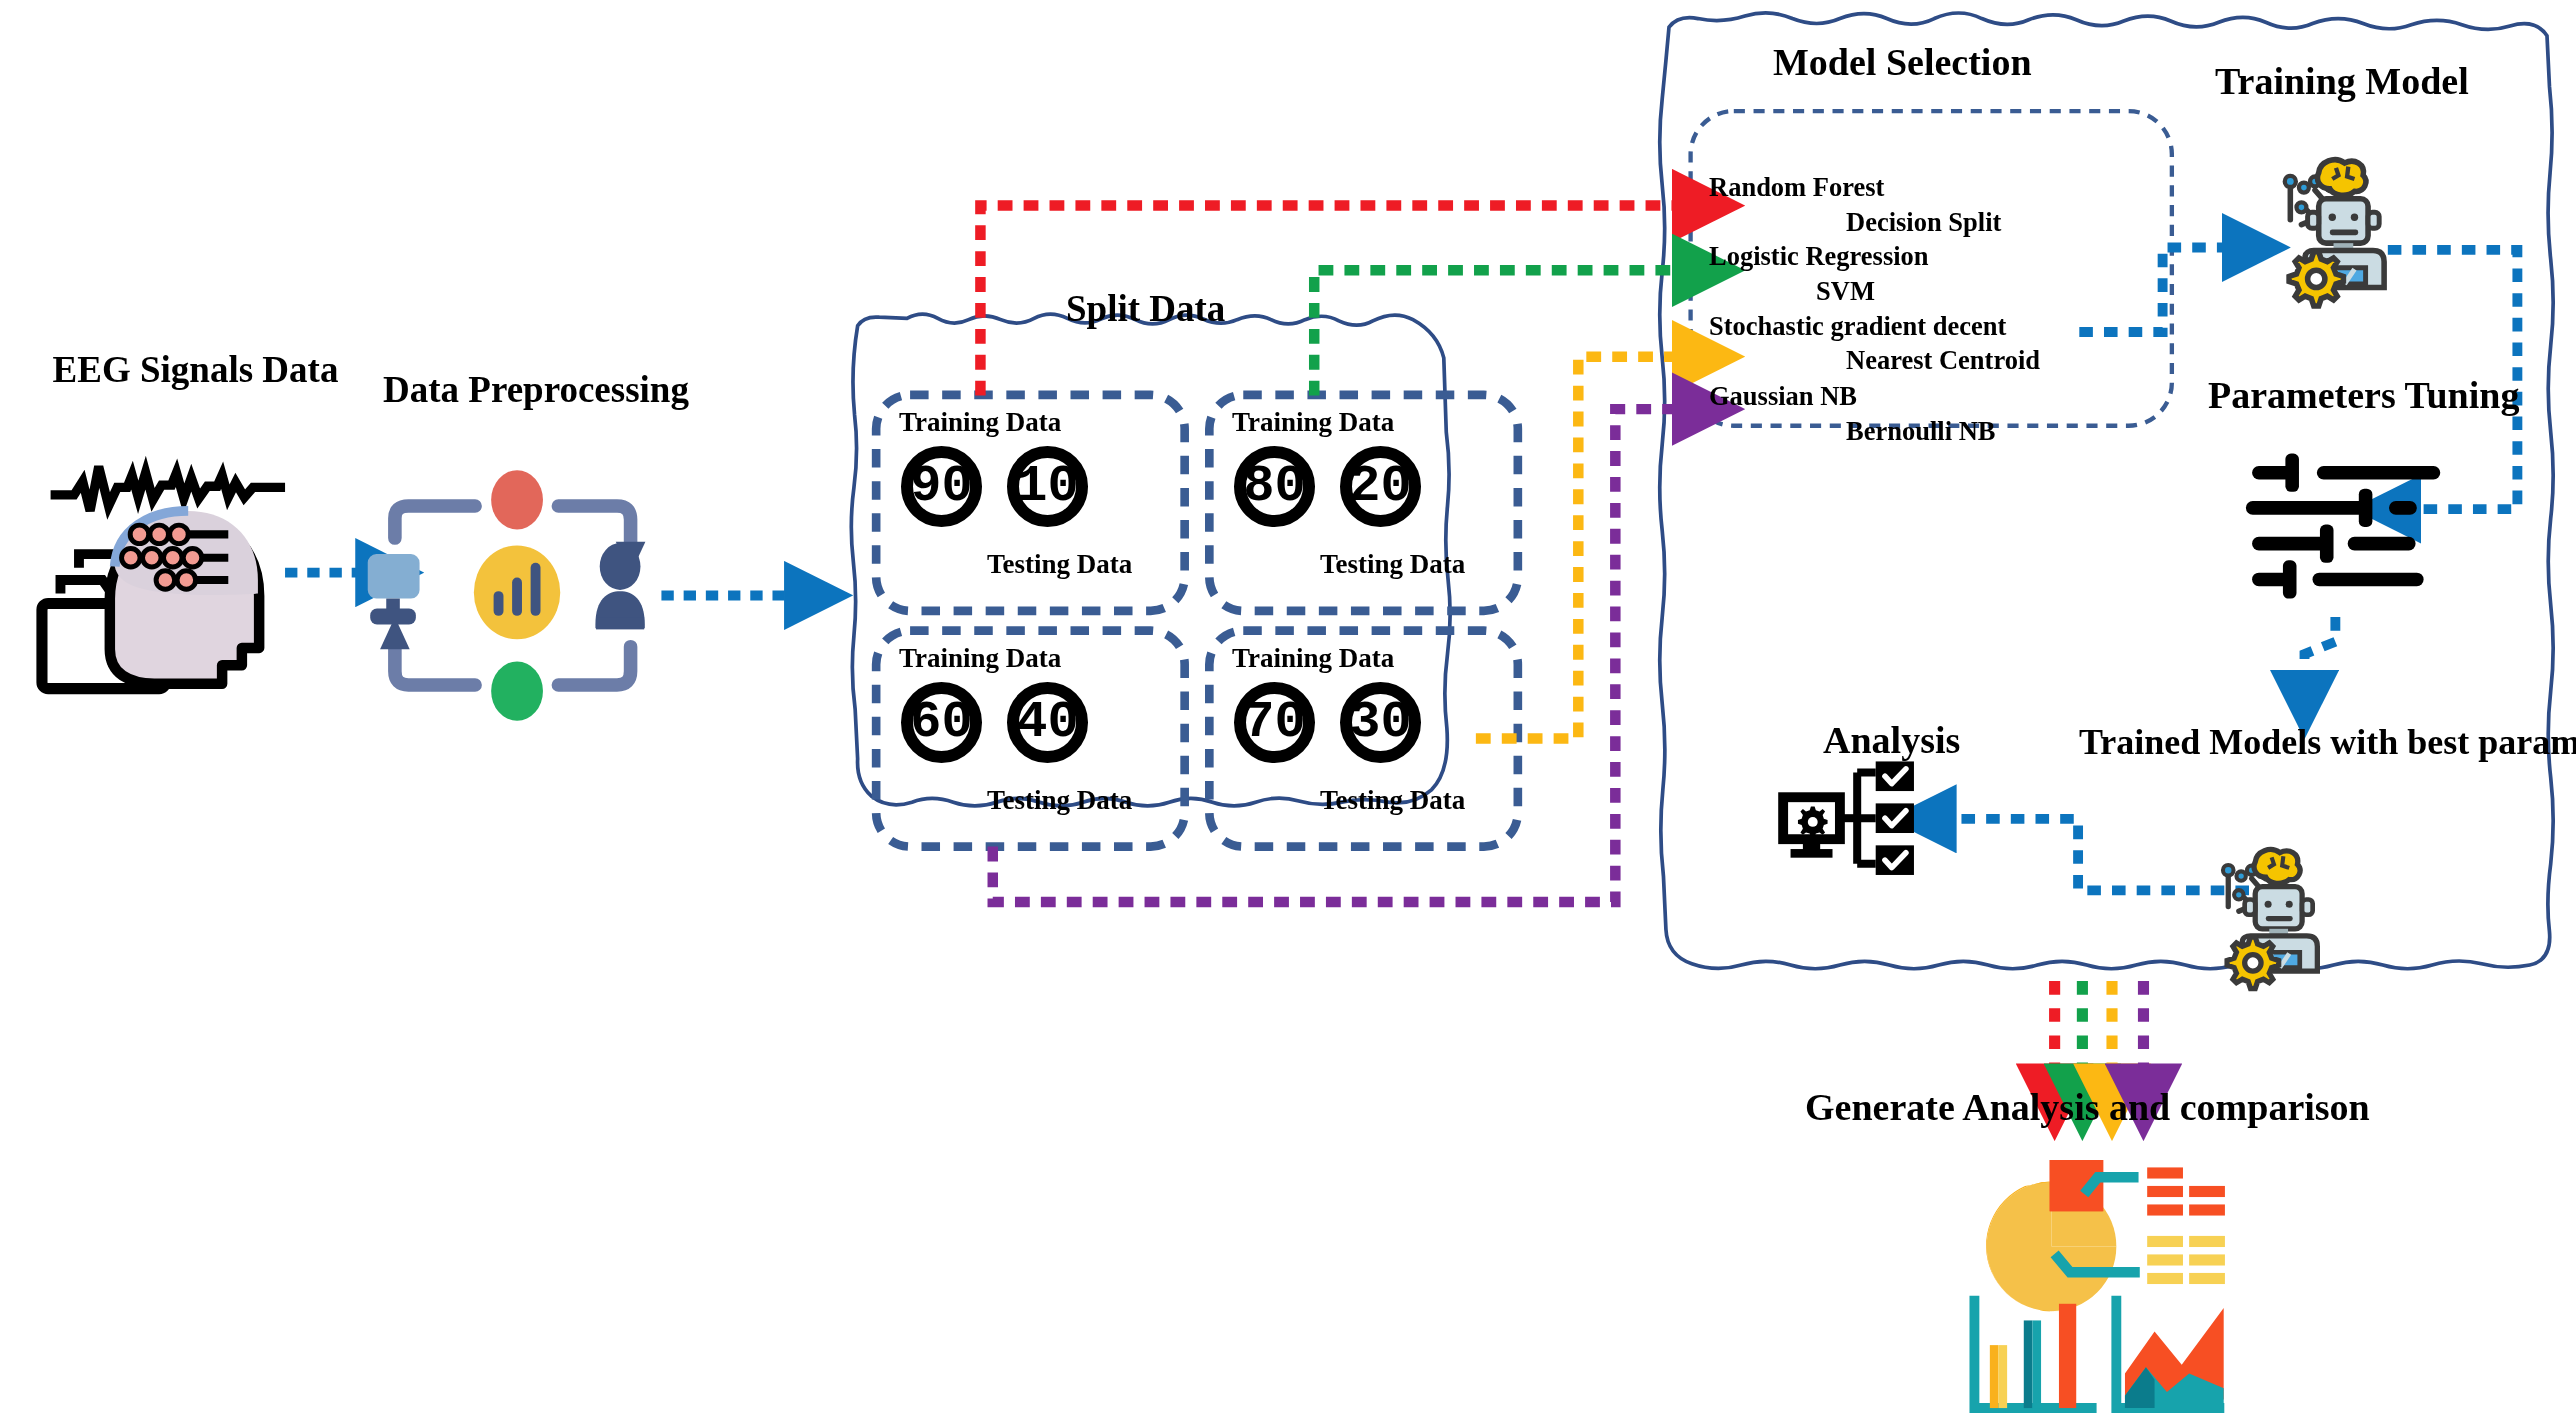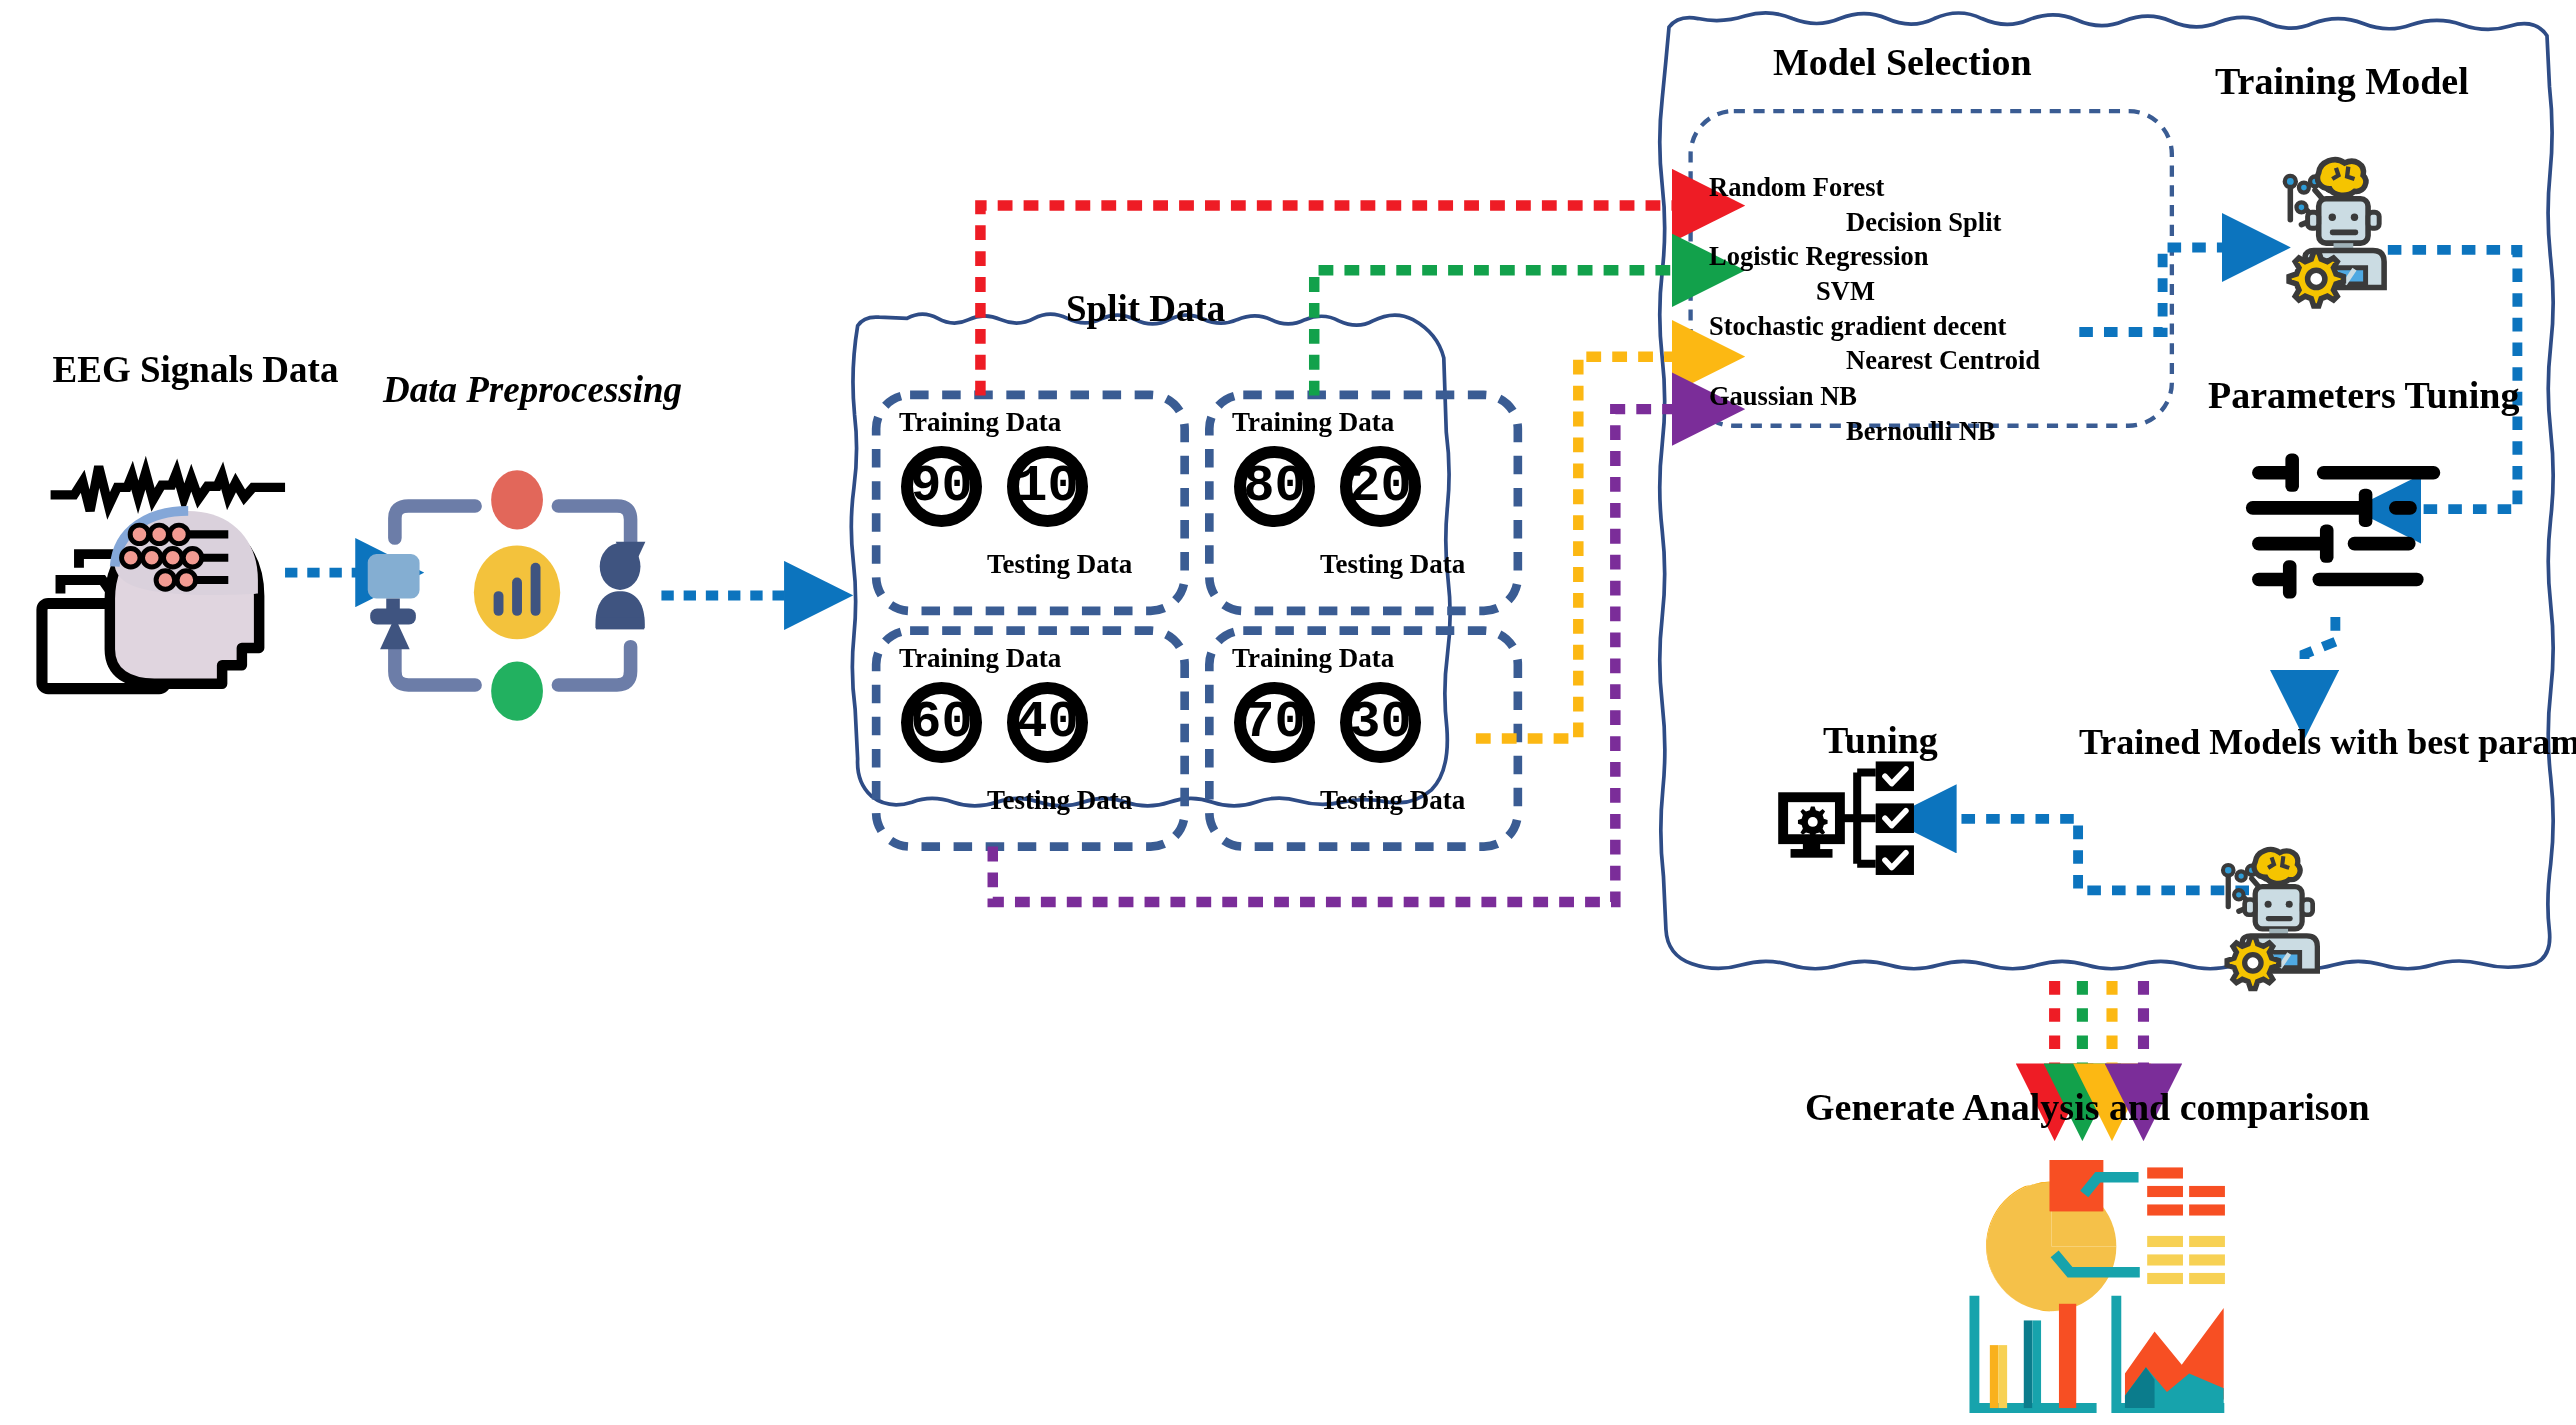--- a/index.html
+++ b/index.html
@@ -2,21 +2,21 @@
 <html style="font-size:10px"><head>
 <meta charset="utf-8">
 <style>
   html,body{margin:0;padding:0;background:#fff;}
   body{width:2576px;height:1426px;position:relative;overflow:hidden;
        font-family:"Liberation Serif","DejaVu Serif",serif;}
   .abs{position:absolute;}
   .ttl{font-weight:bold;color:#000;white-space:nowrap;}
   #svg-layer{position:absolute;left:0;top:0;width:2576px;height:1426px;pointer-events:none;}
   .label-eeg{font-size:37px;}
-  .label-prep{font-size:37px;font-style:italic;}
+  .label-prep{font-size:37px;}
   .label-split{font-size:37px;margin-top:32px;}
   .label-ms{font-size:38px;}
   .label-tm{font-size:38px;}
   .label-pt{font-size:38px;}
   .label-testing{font-size:38px;}
   .label-trained{font-size:36px;text-align:center;line-height:1.15;}
   .label-gen{font-size:38px;}
   .model-line{font-size:26.5px;font-weight:bold;color:#000;white-space:nowrap;}
   .td-label{font-size:27px;font-weight:bold;}
   .circle-num{font-size:52px;font-weight:bold;font-family:Liberation Mono, monospace;}
@@ -367,21 +367,21 @@
 <div class="abs ttl label-prep" style="left:383px;top:368px;">Data Preprocessing</div>
 
 <div class="abs ttl label-split" style="left:1066px;top:255px;">Split Data</div>
 
 <div class="abs ttl label-ms" style="left:1773px;top:40px;">Model Selection</div>
 
 <div class="abs ttl label-tm" style="left:2215px;top:59px;">Training Model</div>
 
 <div class="abs ttl label-pt" style="left:2208px;top:373px;">Parameters Tuning</div>
 
-<div class="abs ttl label-testing" style="left:1823px;top:718px;">Tuning</div>
+<div class="abs ttl label-testing" style="left:1823px;top:718px;">Analysis</div>
 
 <div class="abs ttl label-trained" style="left:2079px;top:722px;width:432px;">Trained Models with best parameters</div>
 
 <div class="abs ttl label-gen" style="left:1805px;top:1085px;">Generate Analysis and comparison</div>
 
 <div class="abs" style="left:1709px;top:172px;width:469px;">
   <div class="model-line" style="margin-left:0px;">Random Forest</div>
   <div class="model-line" style="margin-left:137px;margin-top:3.7px;">Decision Split</div>
   <div class="model-line" style="margin-left:0px;margin-top:3.7px;">Logistic Regression</div>
   <div class="model-line" style="margin-left:107px;margin-top:3.7px;">SVM</div>

